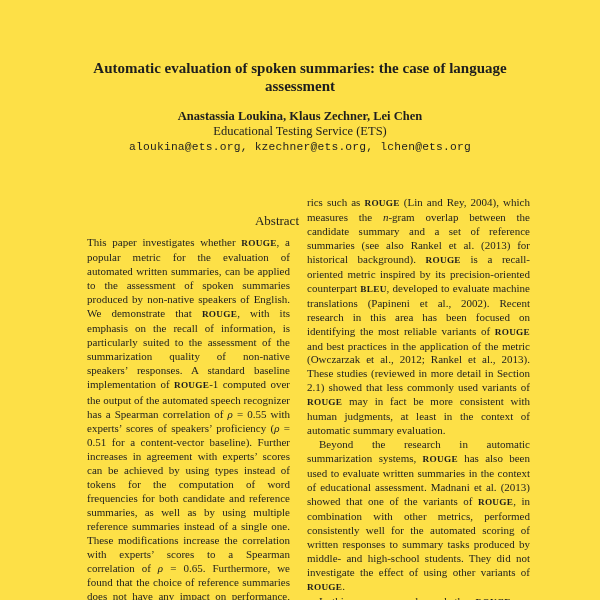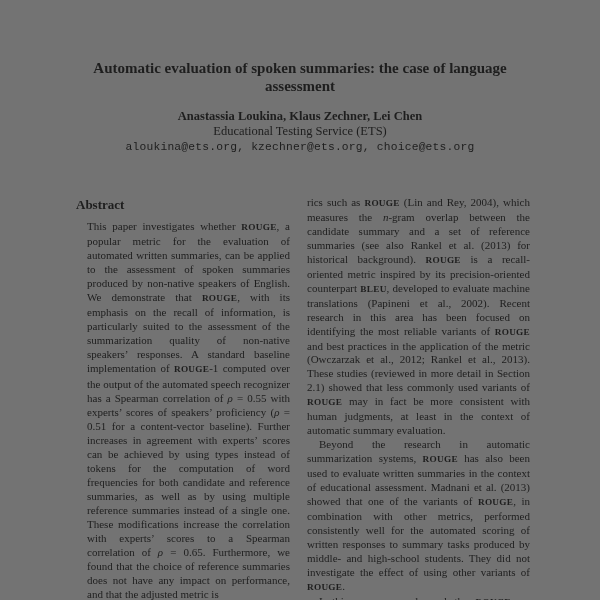--- a/index.html
+++ b/index.html
@@ -4,21 +4,21 @@
 <style>
   html, body {
     margin: 0;
     padding: 0;
     background: #ffffff;
   }
   .page {
     position: relative;
     width: 600px;
     height: 600px;
-    background: #737373;
+    background: #fde047;
     overflow: hidden;
     font-family: "Liberation Serif", serif;
     color: #1e1e1e;
   }
   .front-matter {
     position: absolute;
     top: 60px;
     left: 0;
     width: 600px;
     text-align: center;
@@ -55,25 +55,25 @@
     height: 404px;
     overflow: hidden;
     display: flex;
     gap: 8px;
   }
   .col {
     width: 223px;
     flex: 0 0 223px;
   }
   .abstract-heading {
-    text-align: left;
-    font-weight: bold;
+    text-align: right;
+    font-weight: normal;
     font-size: 13px;
     line-height: 15px;
-    margin: 1px 0 7px 0;
+    margin: 17px 0 7px 0;
   }
   .abstract-body {
     padding: 0 9px 0 11px;
     text-align: justify;
     font-size: 11px;
     line-height: 14.05px;
   }
   .body-par {
     margin: 0;
     text-align: justify;
@@ -91,21 +91,21 @@
 </style>
 </head>
 <body>
 
 <div class="page">
 
   <div class="front-matter">
     <div class="title">Automatic evaluation of spoken summaries: the case of language assessment</div>
     <div class="authors">Anastassia Loukina, Klaus Zechner, Lei Chen</div>
     <div class="affiliation">Educational Testing Service (ETS)</div>
-    <div class="emails">aloukina@ets.org, kzechner@ets.org, choice@ets.org</div>
+    <div class="emails">aloukina@ets.org, kzechner@ets.org, lchen@ets.org</div>
   </div>
 
   <div class="columns">
 
     <div class="col">
       <div class="abstract-heading">Abstract</div>
       <div class="abstract-body fmt">This paper investigates whether <span class="sc">ROUGE</span>, a popular metric for the evaluation of automated written summaries, can be applied to the assessment of spoken summaries produced by non-native speakers of English. We demonstrate that <span class="sc">ROUGE</span>, with its emphasis on the recall of information, is particularly suited to the assessment of the summarization quality of non-native speakers’ responses. A standard baseline implementation of <span class="sc">ROUGE</span>-1 computed over the output of the automated speech recognizer has a Spearman correlation of <i>ρ</i> = 0.55 with experts’ scores of speakers’ proficiency (<i>ρ</i> = 0.51 for a content-vector baseline). Further increases in agreement with experts’ scores can be achieved by using types instead of tokens for the computation of word frequencies for both candidate and reference summaries, as well as by using multiple reference summaries instead of a single one. These modifications increase the correlation with experts’ scores to a Spearman correlation of <i>ρ</i> = 0.65. Furthermore, we found that the choice of reference summaries does not have any impact on performance, and that the adjusted metric is</div>
     </div>
 
     <div class="col">

